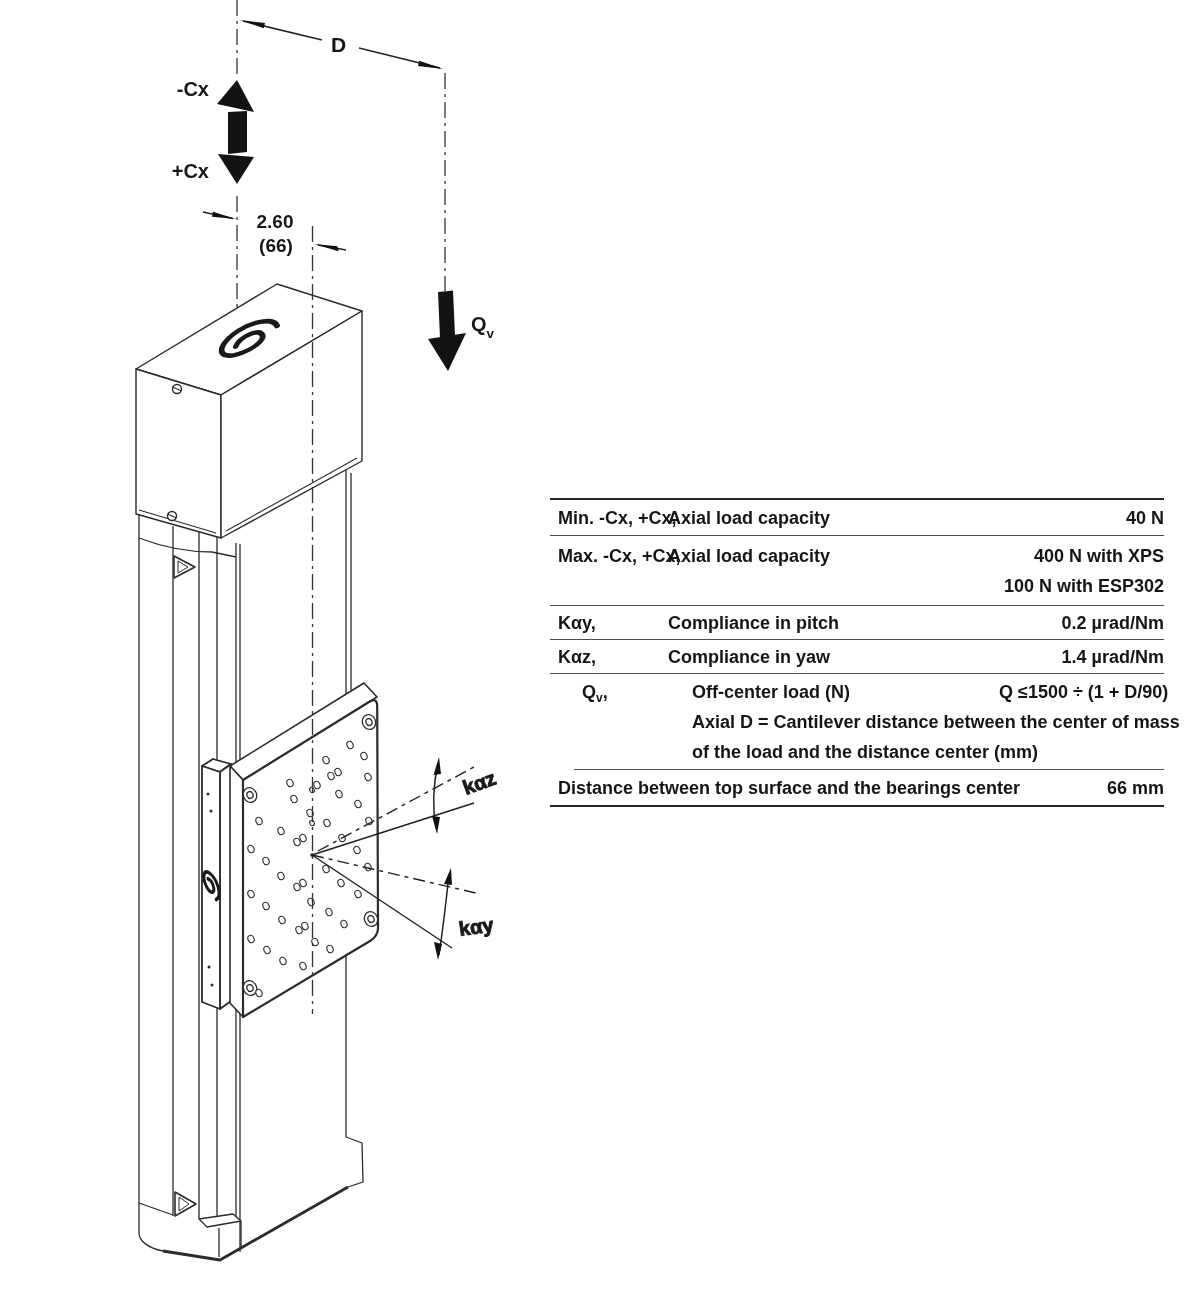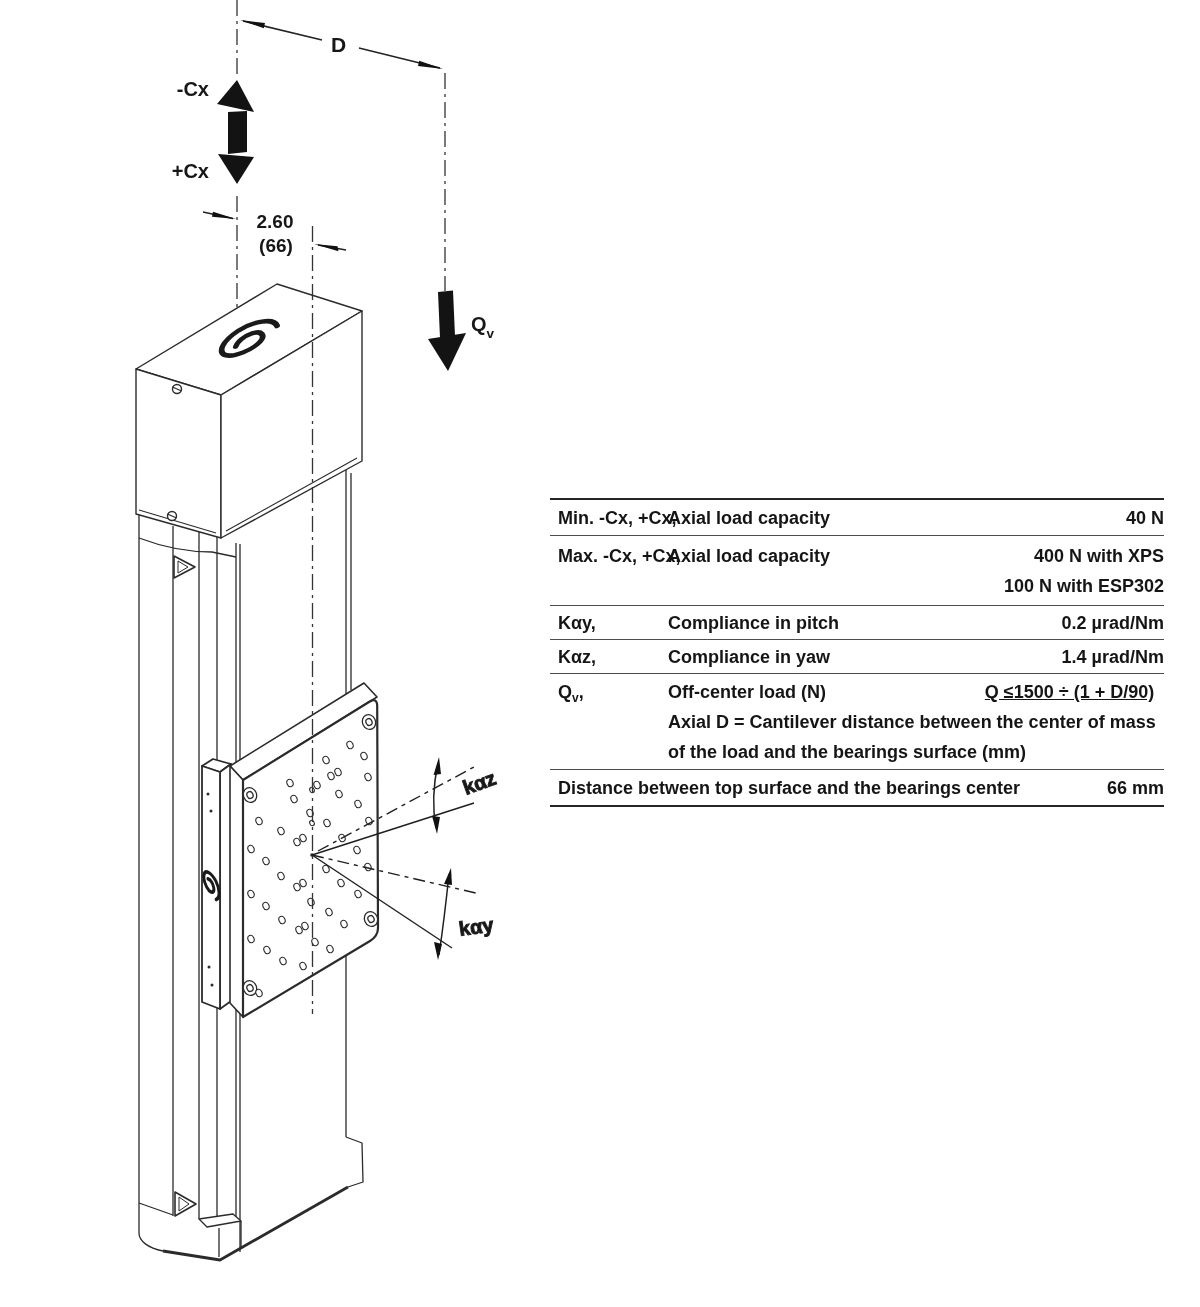--- a/index.html
+++ b/index.html
@@ -16,26 +16,26 @@
     font-weight:700; font-size:18px; color:#151515;
   }
   .spec-row {
     display:grid; grid-template-columns:118px 307px 189px;
     border-bottom:1px solid #4d4d4d; line-height:30px; box-sizing:border-box;
   }
   .spec-row:last-child { border-bottom:none; }
   .r1 { height:36px; align-items:center; }
   .r2 { height:70px; padding-top:5px; align-items:start; }
   .r3, .r4 { height:34px; align-items:center; }
-  .r5 { height:96px; padding-top:3px; align-items:start; }
+  .r5 { height:96px; padding-top:3px; align-items:start;margin-left:24px; }
   .r6 { height:35px; align-items:center; }
   .c-sym { padding-left:8px; white-space:nowrap; }
   .c-desc { white-space:nowrap; }
   .c-val { text-align:right; white-space:nowrap; }
-  .c-val.right { text-align:center;text-decoration:underline; }
+  .c-val.right { text-align:left; }
   .span2 { grid-column:1 / 3; padding-left:8px; white-space:nowrap; }
   .sub { font-size:12px; vertical-align:-4px; }
   svg text { font-family:"Liberation Sans", sans-serif; font-weight:700; fill:#171717; }
 </style>
 </head>
 <body>
 
 <div id="canvas">
 
   <svg id="drawing" width="1200" height="1307" viewBox="0 0 1200 1307">
@@ -244,21 +244,21 @@
       <div class="c-sym">Kαz,</div>
       <div class="c-desc">Compliance in yaw</div>
       <div class="c-val">1.4 µrad/Nm</div>
     </div>
 
     <div class="spec-row r5">
       <div class="c-sym"><span>Q</span><span class="sub">v</span><span>,</span></div>
       <div class="c-desc">
         <div>Off-center load (N)</div>
         <div>Axial D = Cantilever distance between the center of mass</div>
-        <div>of the load and the bearings surface (mm)</div>
+        <div>of the load and the distance center (mm)</div>
       </div>
       <div class="c-val right">Q ≤1500 ÷ (1 + D/90)</div>
     </div>
 
     <div class="spec-row r6">
       <div class="span2">Distance between top surface and the bearings center</div>
       <div class="c-val">66 mm</div>
     </div>
 
   </div>

